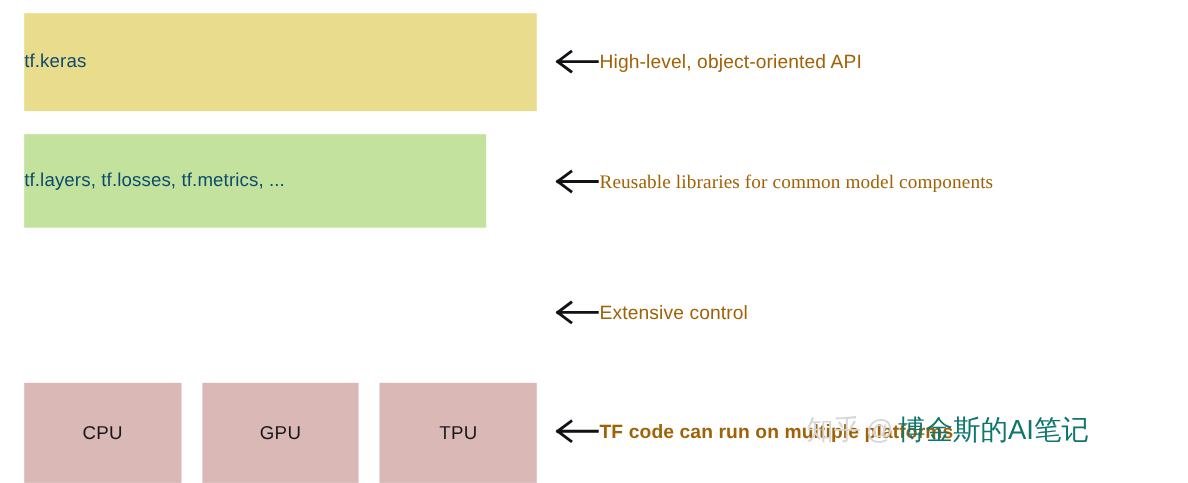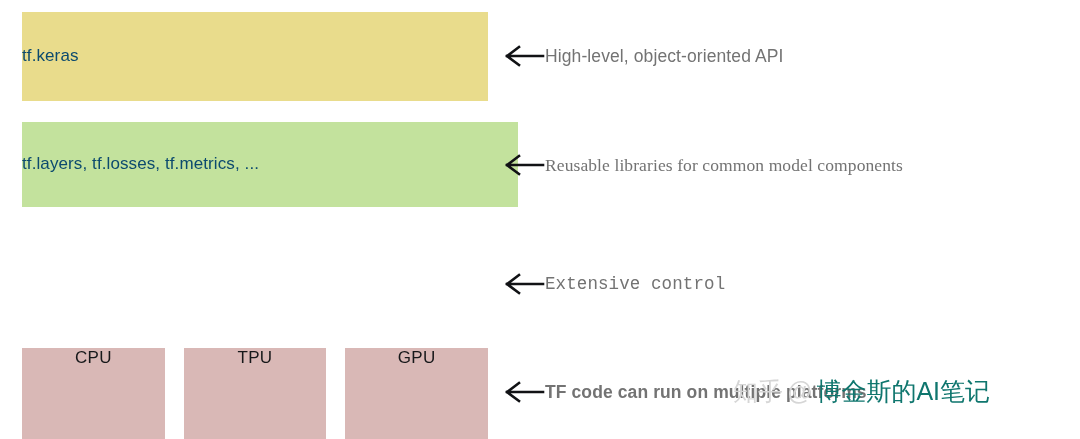--- a/index.html
+++ b/index.html
@@ -27,36 +27,37 @@
     align-items: center;
     justify-content: flex-start;
     box-sizing: border-box;
     color: #0c4a6e;
     font-size: 17px;
     letter-spacing: 0.1px;
     line-height: 1.2;
     white-space: nowrap;
   }
   .block-keras   { left: 22px; top: 12px;  width: 466px; height: 89px;  background: #e9dc8c; }
-  .block-libs    { left: 22px; top: 122px; width: 496px; height: 85px;  background: #c3e29d; }
+  .block-libs    { left: 22px; top: 122px; width: 420px; height: 85px;  background: #c3e29d; }
   .block-lowlevel{ left: 22px; top: 241px; width: 466px; height: 87px;  background: #b2bce2; }
 
   .hw-row {
     position: absolute;
     left: 22px;
     top: 348px;
     width: 466px;
     height: 91px;
     display: flex;
     gap: 19px;
   }
   .hw-box {
     flex: 1 1 0;
     background: #d9b8b6;
     display: flex;
+    align-items: center;
     justify-content: center;
     color: #17181a;
     font-size: 17px;
     letter-spacing: 0.3px;
     white-space: nowrap;
   }
 
   
   .anno {
     position: absolute;
@@ -69,28 +70,28 @@
   .anno-arrow {
     display: inline-block;
     width: 42px;
     color: #111215;
     font-size: 25px;
     line-height: 26px;
     flex: 0 0 auto;
   }
   .anno-arrow svg { display: block; }
   .anno-text {
-    color: #737373;
+    color: #a16207;
     font-size: 17.5px;
     line-height: 26px;
     letter-spacing: 0.1px;
   }
   .anno-1 { top: 43px;  }
   .anno-2 { top: 152px; font-family: Liberation Serif, serif; }
-  .anno-3 { top: 271px; font-family: Liberation Mono, monospace; }
+  .anno-3 { top: 271px; }
   .anno-4 { top: 379px; font-weight: bold; }
 
   
   .watermark {
     position: absolute;
     left: 733px;
     top: 376px;
     display: flex;
     align-items: center;
     gap: 4px;
@@ -117,24 +118,24 @@
   <div class="block block-libs">
     <span>tf.layers, tf.losses, tf.metrics, ...</span>
   </div>
 
 
   <div class="hw-row">
     <div class="hw-box">
       <span>CPU</span>
     </div>
     <div class="hw-box">
-      <span>TPU</span>
+      <span>GPU</span>
     </div>
     <div class="hw-box">
-      <span>GPU</span>
+      <span>TPU</span>
     </div>
   </div>
 
   <div class="anno anno-1">
     <span class="anno-arrow">
       <svg width="42" height="26" viewBox="0 0 42 26" aria-hidden="true">
         <path d="M4 13 L16 4 M4 13 L16 22 M4 13 L40 13" stroke="#111215" stroke-width="2.6" fill="none" stroke-linecap="square" stroke-linejoin="miter"></path>
       </svg>
     </span>
     <span class="anno-text">High-level, object-oriented API</span>

